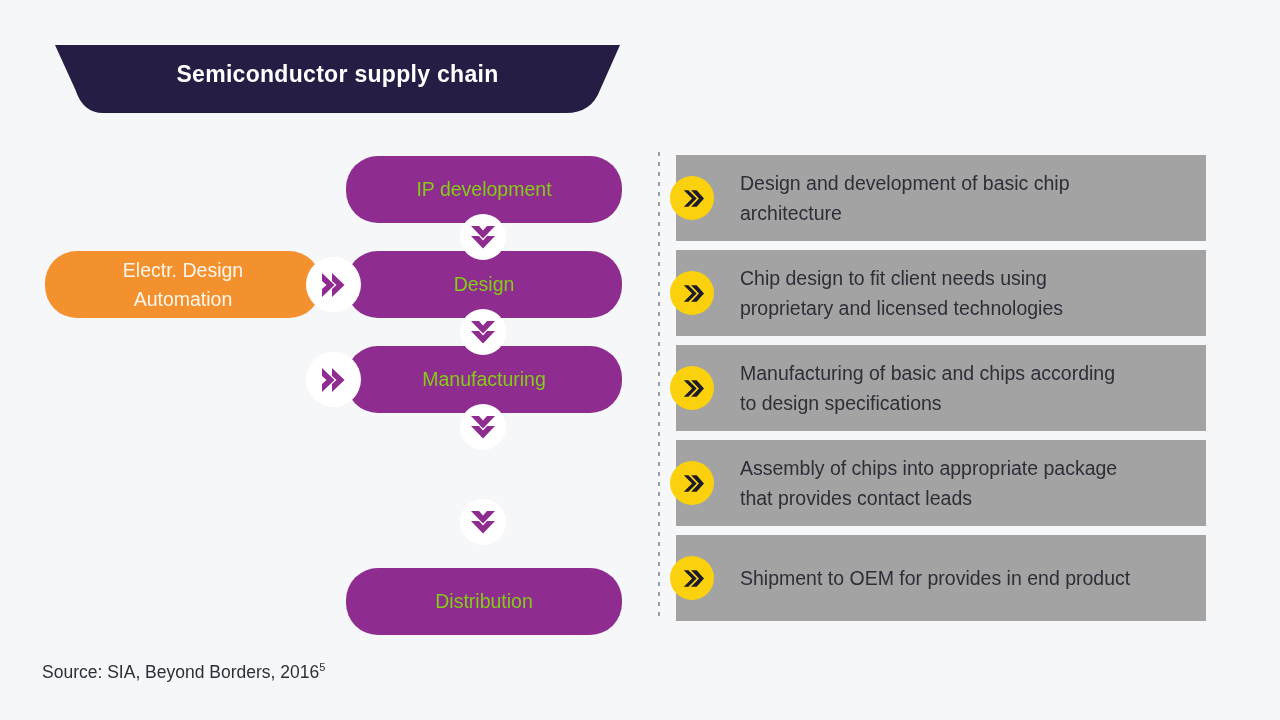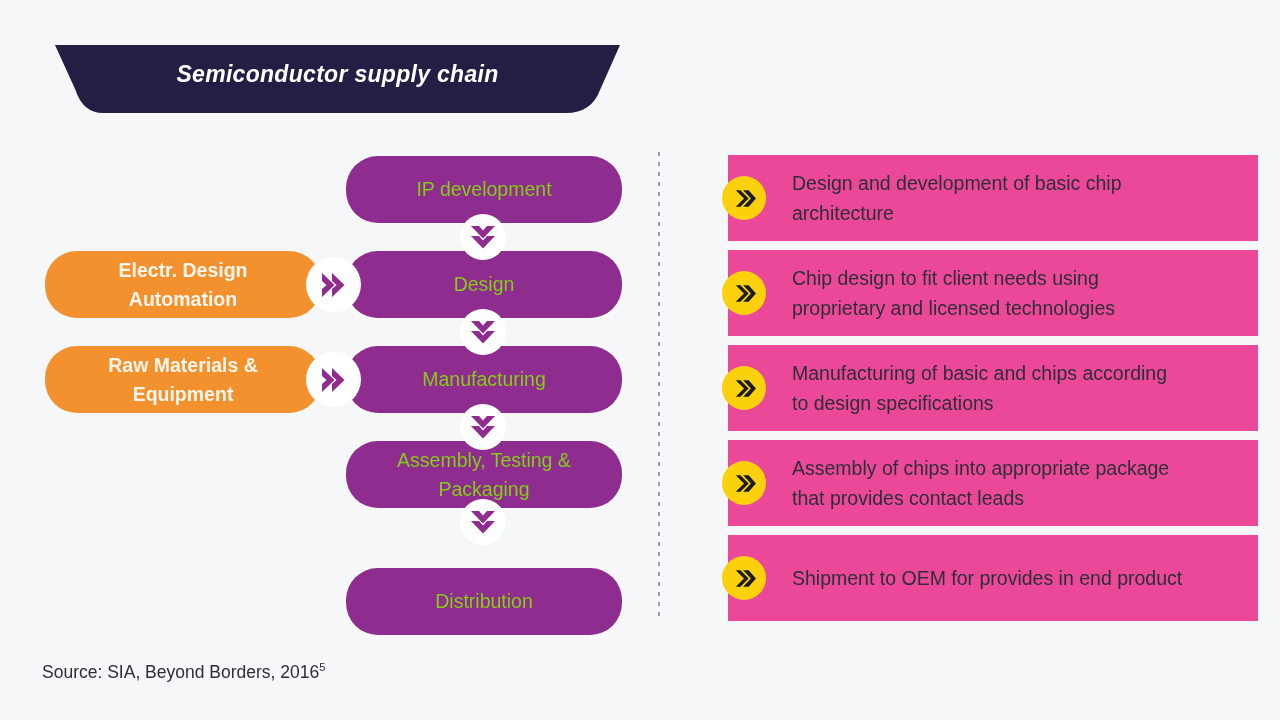--- a/index.html
+++ b/index.html
@@ -3,63 +3,63 @@
 <meta charset="utf-8">
 <style>
   html,body{margin:0;padding:0;background:#e9eaee;}
   .canvas{
     position:relative;width:1280px;height:720px;margin:0 auto;
     background:#F6F7F9;overflow:hidden;
     font-family:"Liberation Sans",sans-serif;color:#2E2E38;
   }
 
   
-  .banner{position:absolute;left:55px;top:45px;width:565px;height:53px;font-style:italic;}
+  .banner{position:absolute;left:55px;top:45px;width:565px;height:53px;}
   .banner svg{position:absolute;left:0;top:0;}
   .banner .title{
     position:absolute;left:0;top:0;width:100%;height:100%;
     display:flex;align-items:center;justify-content:center;
     padding-top:6px;box-sizing:border-box;
     color:#FFFFFF;font-size:23px;font-weight:bold;letter-spacing:.3px;
   }
 
   
   .stage{
     position:absolute;left:346px;width:276px;height:67px;
     background:#8E2C8F;border-radius:32px;
     display:flex;align-items:center;justify-content:center;text-align:center;
     color:#84cc16;font-size:19.5px;line-height:29px;white-space:pre-line;
   }
   .input-box{
     position:absolute;left:45px;width:276px;height:67px;
     background:#F3912E;border-radius:32px;
     display:flex;align-items:center;justify-content:center;text-align:center;
-    color:#FDF6EC;font-size:19.5px;line-height:29px;white-space:pre-line;font-weight:bold;
+    color:#FDF6EC;font-size:19.5px;line-height:29px;white-space:pre-line;
   }
 
   
   .conn-down{
     position:absolute;left:460px;width:46px;height:46px;border-radius:50%;
     background:#FFFFFF;display:flex;align-items:center;justify-content:center;
   }
   .conn-right{
     position:absolute;left:306px;width:55px;height:55px;border-radius:50%;
     background:#FFFFFF;display:flex;align-items:center;justify-content:center;
   }
 
   
   .divider{
     position:absolute;left:658px;top:152px;width:2px;height:470px;
     background:repeating-linear-gradient(to bottom,#9C9DA6 0 4px,transparent 4px 10px);
   }
 
   
   .bullet-row{
-    position:absolute;left:728px;width:530px;height:86px;
-    background:#ec4899;display:flex;align-items:center;
+    position:absolute;left:676px;width:530px;height:86px;
+    background:#a3a3a3;display:flex;align-items:center;
   }
   .bullet-icon{
     position:absolute;left:-6px;top:21px;width:44px;height:44px;border-radius:50%;
     background:#FBD10D;display:flex;align-items:center;justify-content:center;
   }
   .bullet-text{
     margin-left:64px;font-size:19.5px;line-height:30px;color:#2E2E38;
     white-space:pre-line;
   }
 
@@ -74,28 +74,24 @@
 
   <div class="banner">
     <svg width="565" height="68" viewBox="0 0 565 68">
       <path d="M0 0 L565 0 L545 45 Q536.5 68 511 68 L48 68 Q28 68 20.5 45 Z" fill="#251D44"></path>
     </svg>
     <div class="title">Semiconductor supply chain</div>
   </div>
 
   <div class="input-box" style="top:251px">Electr. Design
 Automation</div>
-  <div class="input-box" style="top:346px">Raw Materials &amp;
-Equipment</div>
 
   <div class="stage" style="top:156px">IP development</div>
   <div class="stage" style="top:251px">Design</div>
   <div class="stage" style="top:346px">Manufacturing</div>
-  <div class="stage" style="top:441px">Assembly, Testing &amp;
-Packaging</div>
   <div class="stage" style="top:568px">Distribution</div>
 
   <div class="conn-down" style="top:214px">
     <svg width="26" height="23" viewBox="0 0 26 23">
       <path d="M1 0 H9 L13 4.5 L17 0 H25 L13 12.5 Z" fill="#8E2C8F"></path>
       <path d="M1 10 H9 L13 14.5 L17 10 H25 L13 22.5 Z" fill="#8E2C8F"></path>
     </svg>
   </div>
   <div class="conn-down" style="top:309px">
     <svg width="26" height="23" viewBox="0 0 26 23">

